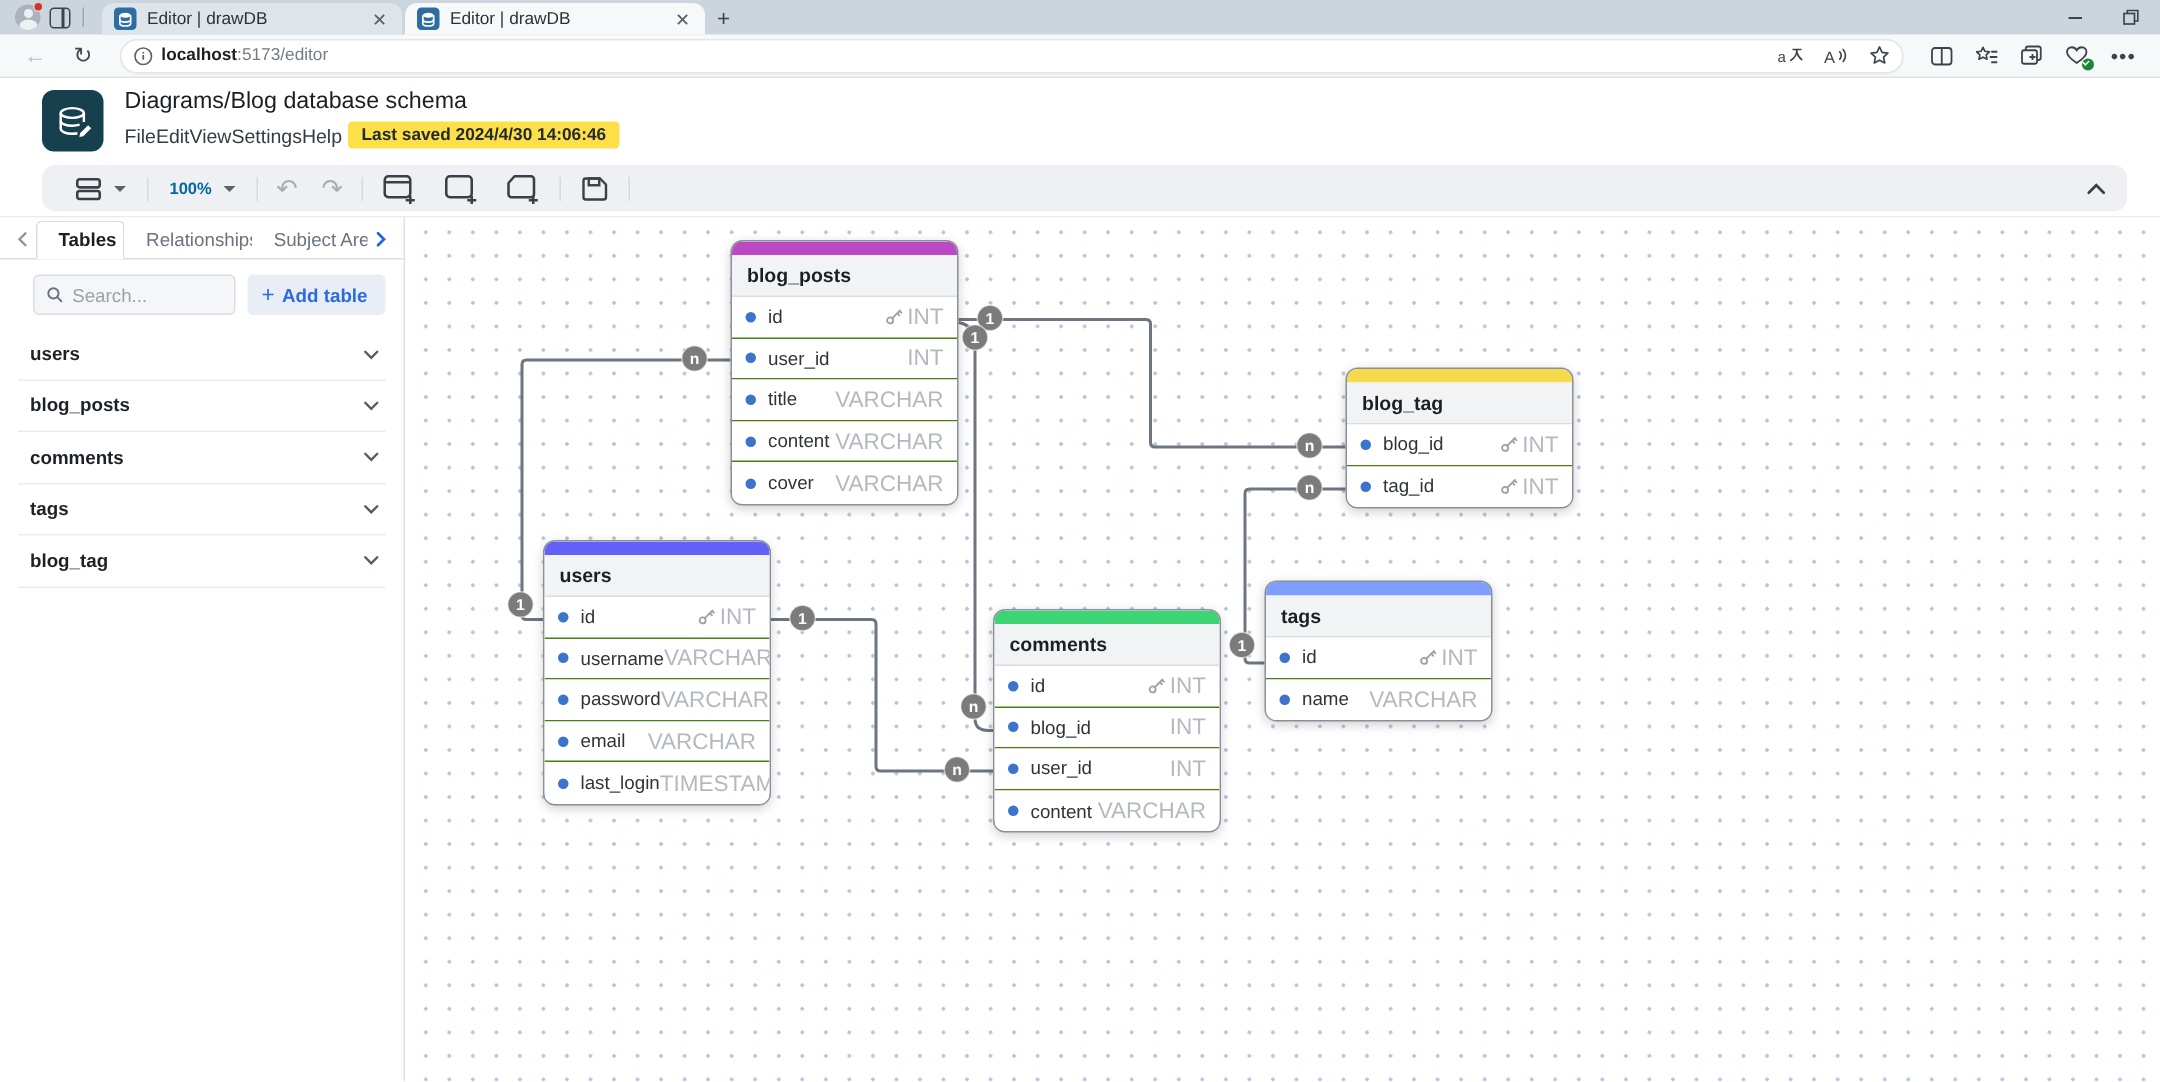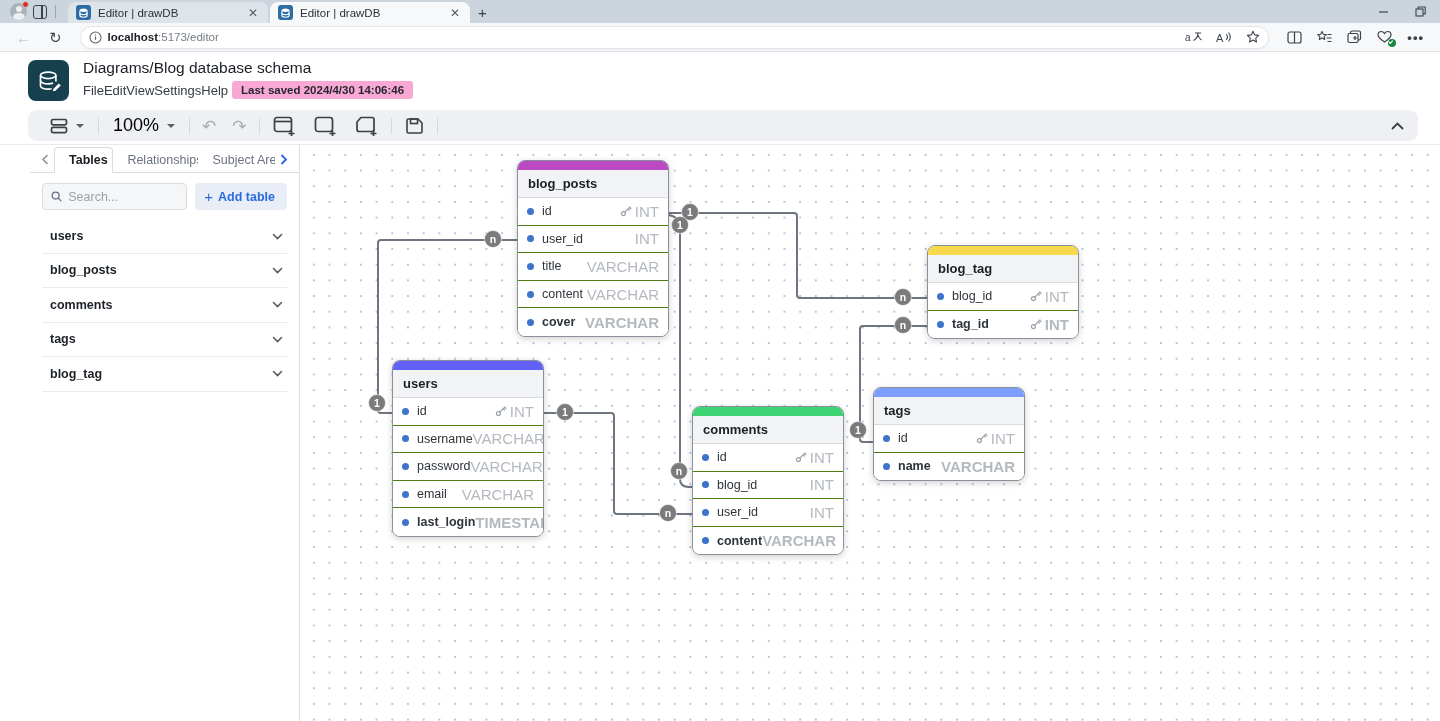--- a/index.html
+++ b/index.html
@@ -41,63 +41,63 @@
   .green-check:before { content:""; position:absolute; left:2px; top:2.4px; width:3.4px; height:1.6px; border-left:1.2px solid #fff; border-bottom:1.2px solid #fff; transform:rotate(-45deg); transform-origin:left bottom; }
   .more-dots { letter-spacing:1px; font-weight:700; color:#3c4349; font-size:13px; }
 
   
   .app-header { height:54px; background:#fff; display:flex; padding:6px 0 0 28px; }
   .logo { width:41px; height:41px; border-radius:8px; background:#17404f; display:flex; align-items:center; justify-content:center; margin-top:2px; }
   .head-right { margin-left:14px; }
   .doc-title { font-size:15.5px; font-weight:500; color:#1b1f24; margin-top:1px; }
   .menu-row { display:flex; align-items:center; margin-top:4px; font-size:13px; color:#343b42; }
   .menu-item { cursor:default; }
-  .saved-badge { background:#f9a8d4; border-radius:3px; padding:3px 9px; font-size:11.5px; font-weight:700; color:#24292f; margin-left:4px; }
+  .saved-badge { background:#fde047; border-radius:3px; padding:3px 9px; font-size:11.5px; font-weight:700; color:#24292f; margin-left:4px; }
 
   
   .toolbar-band { background:#fff; padding:4px 0 3px; }
   .toolbar { height:31px; margin:0 22px 0 28px; background:#eef0f3; border-radius:9px; display:flex; align-items:center; padding:0 12px; position:relative; }
   .tb-group { display:flex; align-items:center; gap:4px; padding:0 10px; color:#3a4046; }
   .tb-sep { width:1px; height:16px; background:#d6dade; margin:0 4px; }
-  .tb-zoom { font-size:18px; font-weight:400; color:#000000; }
+  .tb-zoom { font-size:11px; font-weight:700; color:#0369a1; }
   .caret-down { width:0; height:0; border-left:4px solid transparent; border-right:4px solid transparent; border-top:4.5px solid #5a6168; margin-left:4px; }
   .tb-undo, .tb-redo { font-size:17px; color:#a4adb6; padding:0 8px; font-family:"DejaVu Sans",sans-serif; }
   .tb-icon-btn { padding:0 9px; display:flex; align-items:center; }
   .tb-collapse { position:absolute; right:14px; top:0; height:31px; display:flex; align-items:center; color:#3a4046; }
 
   
   .main { display:flex; height:578px; border-top:1px solid #e8eaed; }
-  .sidebar { width:270px; flex:none; border-right:1px solid #dde1e6; display:flex; flex-direction:column; background:#fff;margin-left:30px; }
+  .sidebar { width:270px; flex:none; border-right:1px solid #dde1e6; display:flex; flex-direction:column; background:#fff; }
   .side-tabs { height:28px; display:flex; align-items:stretch; border-bottom:1px solid #d8dde3; padding:2px 6px 0 6px; position:relative; }
   .side-chev { display:flex; align-items:center; padding:0 5px; color:#8b939b; }
   .side-chev.right { color:#2563eb; margin-left:auto; }
   .side-tab { display:flex; align-items:center; padding:0 14px; font-size:12.5px; color:#6b7280; white-space:nowrap; overflow:hidden; }
   .side-tab.active { background:#fff; border:1px solid #d8dde3; border-bottom:1px solid #fff; border-radius:4px 4px 0 0; margin-bottom:-1px; color:#1b1f24; font-weight:700; }
   .side-tab.clip { max-width:92px; }
-  .side-controls { display:flex; align-items:center; gap:8px; padding:10px 12px 9px 12px; }
+  .side-controls { display:flex; align-items:center; gap:8px; padding:10px 12px 9px 22px; }
   .search-box { flex:1; height:27px; background:#f5f6f8; border:1px solid #d9dee4; border-radius:4px; display:flex; align-items:center; padding:0 8px; gap:6px; }
   .search-box input { border:none; outline:none; background:transparent; font-size:12.5px; color:#333; width:100%; font-family:inherit; }
   .search-box input::placeholder { color:#9aa2ab; }
   .add-table-btn { height:27px; border:none; background:#e8edf6; color:#2a6be2; font-weight:700; font-size:12.5px; border-radius:4px; padding:0 12px 0 9px; display:flex; align-items:center; gap:5px; font-family:inherit; }
   .add-plus { font-size:15px; font-weight:400; margin-top:-1px; }
   .side-list { padding:0 12px; }
   .side-item { height:34.5px; display:flex; align-items:center; justify-content:space-between; border-bottom:1px solid #e9ecef; font-size:12.5px; font-weight:700; color:#1c2127; padding:0 4px 0 8px; }
   .side-item:first-child { border-top:1px solid #e9ecef00; }
   .side-item .chev-svg { color:#555c63; }
 
   
   .canvas { position:relative; flex:1; background:#fff;
     background-image:radial-gradient(circle, #b9c5de 1.15px, transparent 1.35px);
     background-size:15.7px 15.7px; background-position:6px 2px; }
   .rels { position:absolute; left:0; top:0; pointer-events:none; }
   .table-card { position:absolute; width:152px; background:#fff; border:1.5px solid #8a9099; border-radius:8px; box-shadow:0 2px 7px rgba(0,0,0,.18); overflow:hidden; }
   .card-stripe { height:9px; }
   .card-title { height:28px; background:#f2f3f5; border-bottom:1px solid #d9dde1; display:flex; align-items:center; padding:0 10px; font-size:13px; font-weight:700; color:#1b1f24; }
   .card-row { height:27.6px; display:flex; align-items:center; padding:0 9px; border-bottom:1px solid #4d7c0f; background:#fff; }
-  .card-row:last-child { border-bottom:none;font-weight:bold; }
+  .card-row:last-child { border-bottom:none; }
   .field-dot { width:7px; height:7px; border-radius:50%; background:#3b74c9; flex:none; margin-right:8px; }
   .field-name { font-size:12.5px; color:#2e343a; flex:1; white-space:nowrap; }
   .field-type { font-size:15px; color:#b4b9bf; display:flex; align-items:center; gap:3px; }
   .key-ic { color:#9aa1a9; }
 </style>
 </head>
 <body>
 
 <div class="tabstrip">
   <div class="left-tools">

